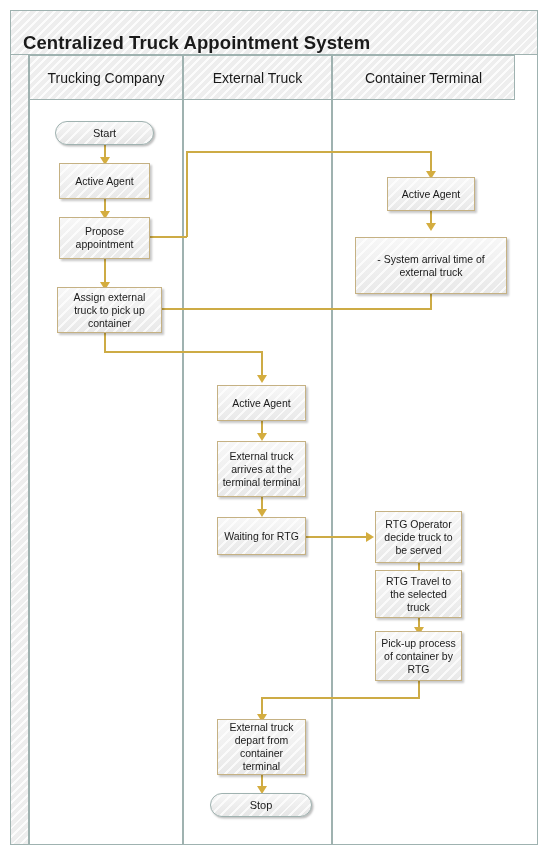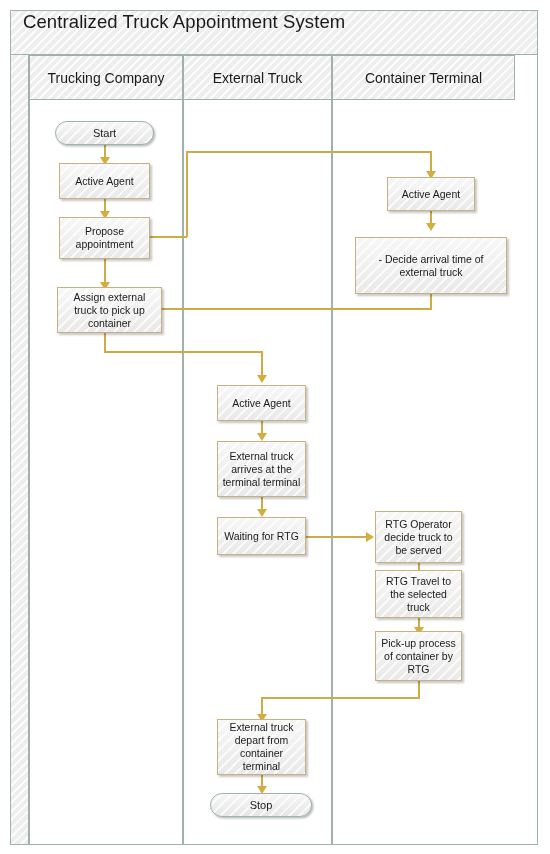--- a/index.html
+++ b/index.html
@@ -44,22 +44,23 @@
   
   .title-bar {
     position: absolute;
     left: 10px;
     top: 10px;
     width: 528px;
     height: 45px;
     box-sizing: border-box;
     border: 1px solid #9fb2b0;
     display: flex;
-    align-items: flex-start;
+    align-items: flex-end;
     padding-left: 12px;
+    font-weight: bold;
   }
   .title-bar .title-text {
     font-size: 18.5px;
     color: #1a1a1a;
     letter-spacing: 0.1px;
   }
 
   
   .pool-band {
     position: absolute;
@@ -273,21 +274,21 @@
 
   <div class="node" style="left:57px; top:287px; width:105px; height:46px;">
     <span>Assign external truck to pick up container</span>
   </div>
 
   <div class="node" style="left:387px; top:177px; width:88px; height:34px;">
     <span>Active Agent</span>
   </div>
 
   <div class="node" style="left:355px; top:237px; width:152px; height:57px;">
-    <span>- Decide arrival time of external truck</span>
+    <span>- System arrival time of external truck</span>
   </div>
 
   <div class="node" style="left:217px; top:385px; width:89px; height:36px;">
     <span>Active Agent</span>
   </div>
 
   <div class="node" style="left:217px; top:441px; width:89px; height:56px;">
     <span>External truck arrives at the terminal terminal</span>
   </div>
 

